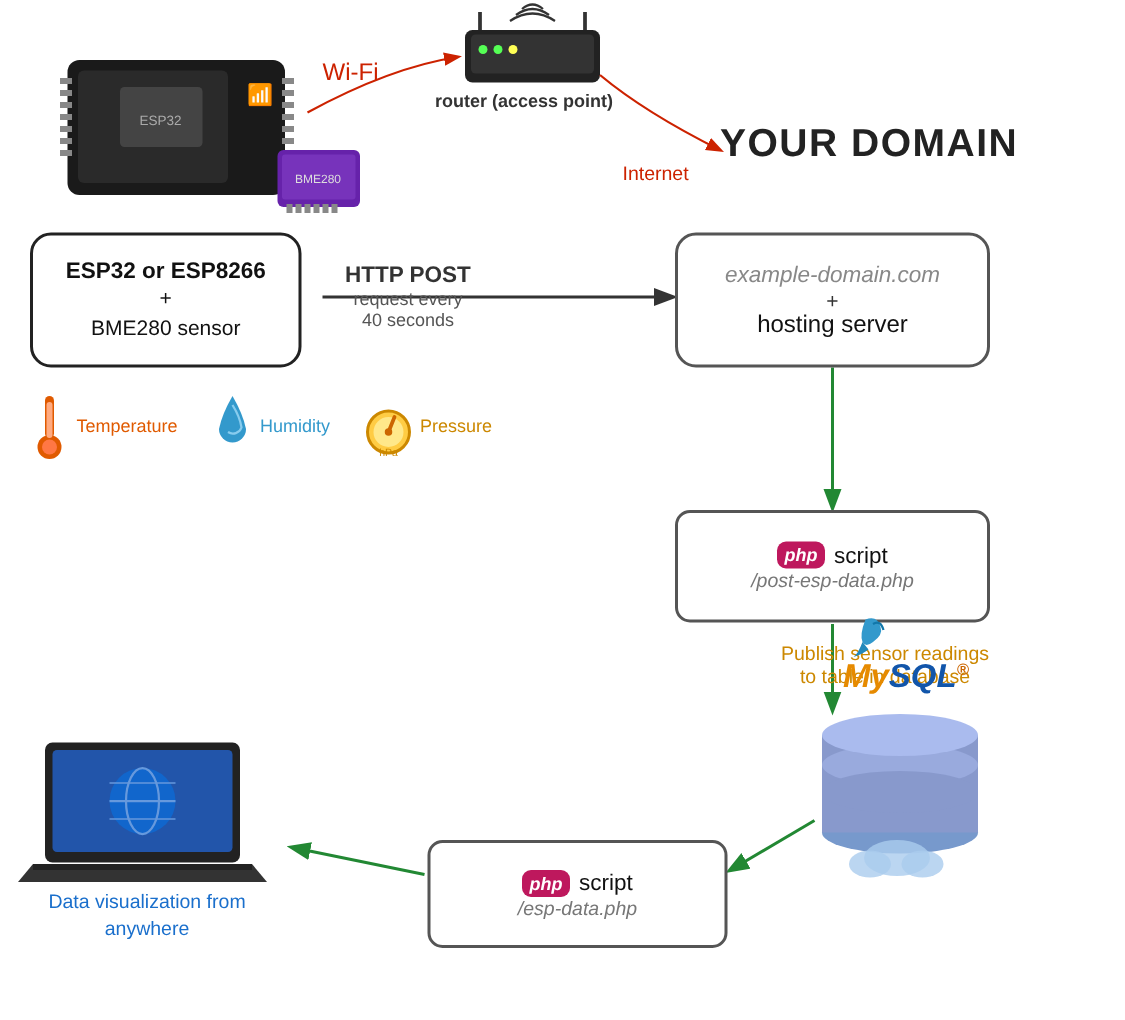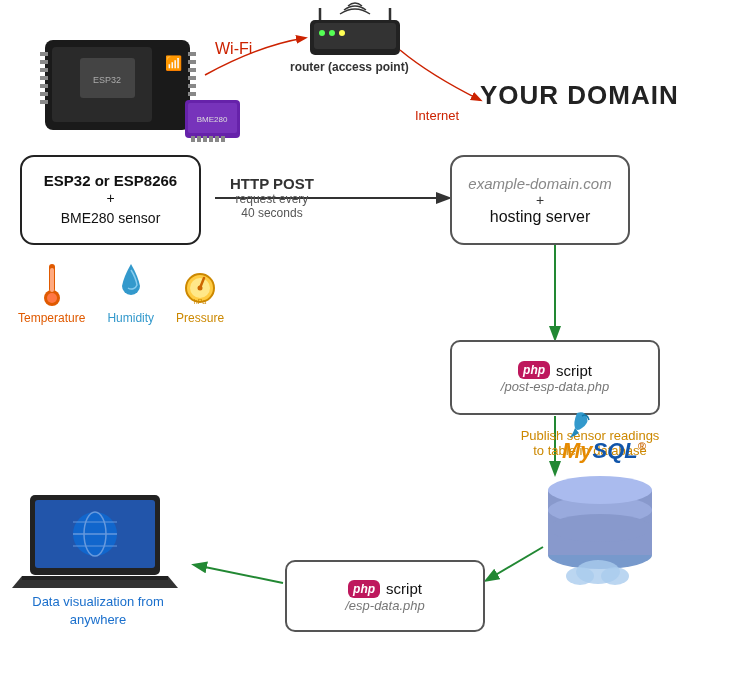--- a/index.html
+++ b/index.html
@@ -52,40 +52,40 @@
       position: absolute;
       left: 18px;
       top: 260px;
       display: flex;
       gap: 22px;
       align-items: flex-end;
     }
 
     .sensor-item {
       display: flex;
-      flex-direction: column;
+      flex-direction: row;
       align-items: center;
       gap: 3px;
     }
 
     .sensor-label {
       font-size: 12px;
       text-align: center;
     }
 
     .temp-label { color: #e05a00; }
     .humid-label { color: #3399cc; }
     .pressure-label { color: #cc8800; }
 
     
     .domain-box {
       position: absolute;
       left: 450px;
       top: 155px;
-      width: 180px;
+      width: 210px;
       height: 90px;
       border: 2px solid #555;
       border-radius: 14px;
       display: flex;
       flex-direction: column;
       align-items: center;
       justify-content: center;
       background: #fff;
     }
 

